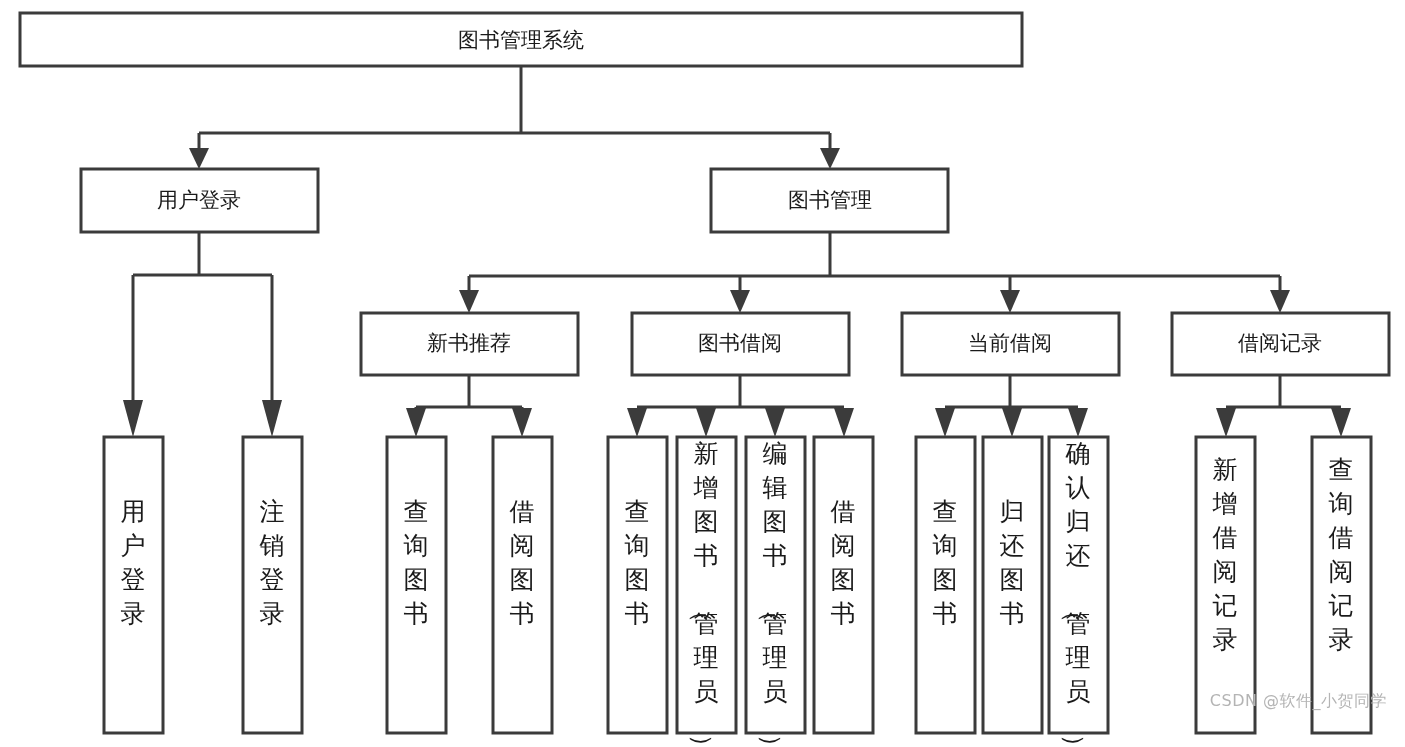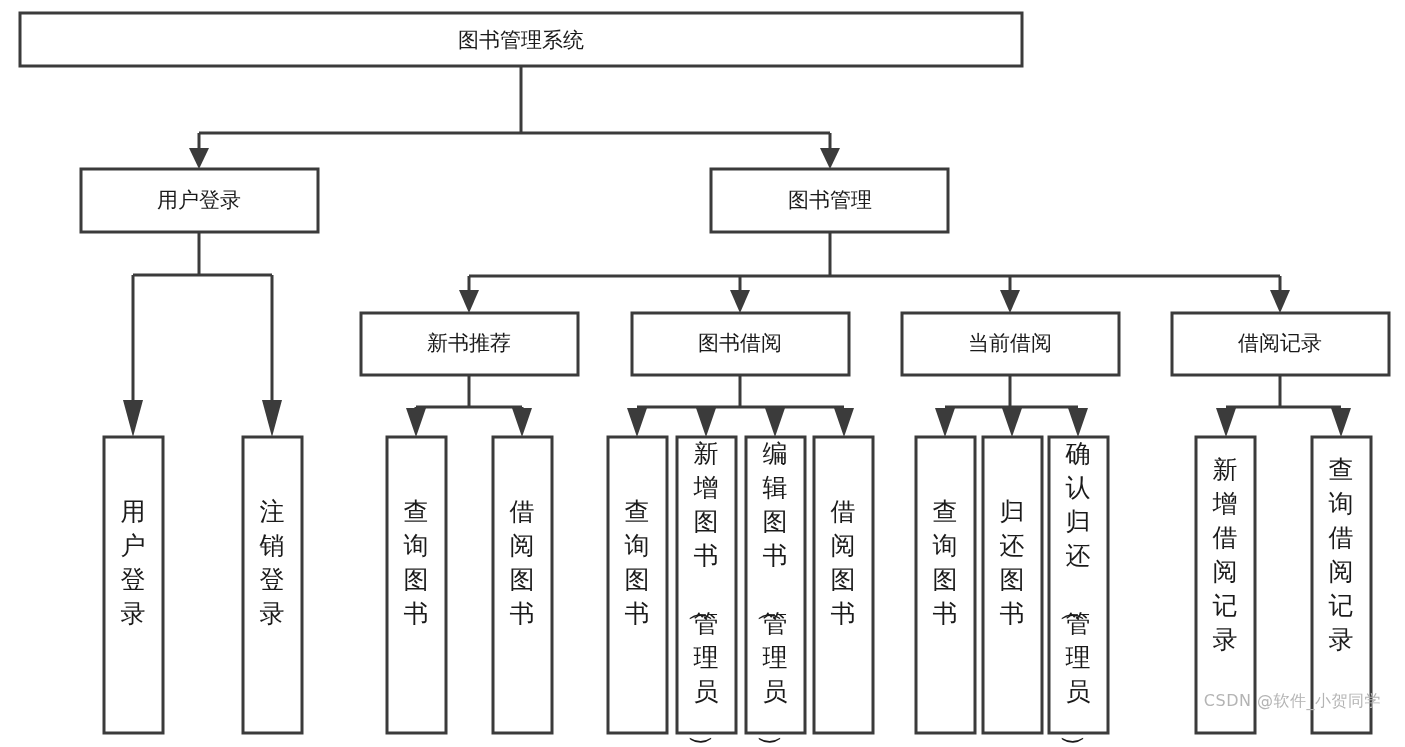--- a/index.html
+++ b/index.html
@@ -48,21 +48,21 @@
     stroke: #3b3b3b;
     stroke-width: 3;
     fill: none;
   }
   .arrowhead {
     fill: #3b3b3b;
     stroke: none;
   }
   .watermark {
     position: absolute;
-    right: 24px;
+    right: 18px;
     bottom: 6px;
     font-family: "DejaVu Sans", "Liberation Sans", sans-serif;
     font-size: 16px;
     color: #b4b4b4;
     white-space: nowrap;
     letter-spacing: 0.5px;
   }
 </style>
 </head>
 <body>

